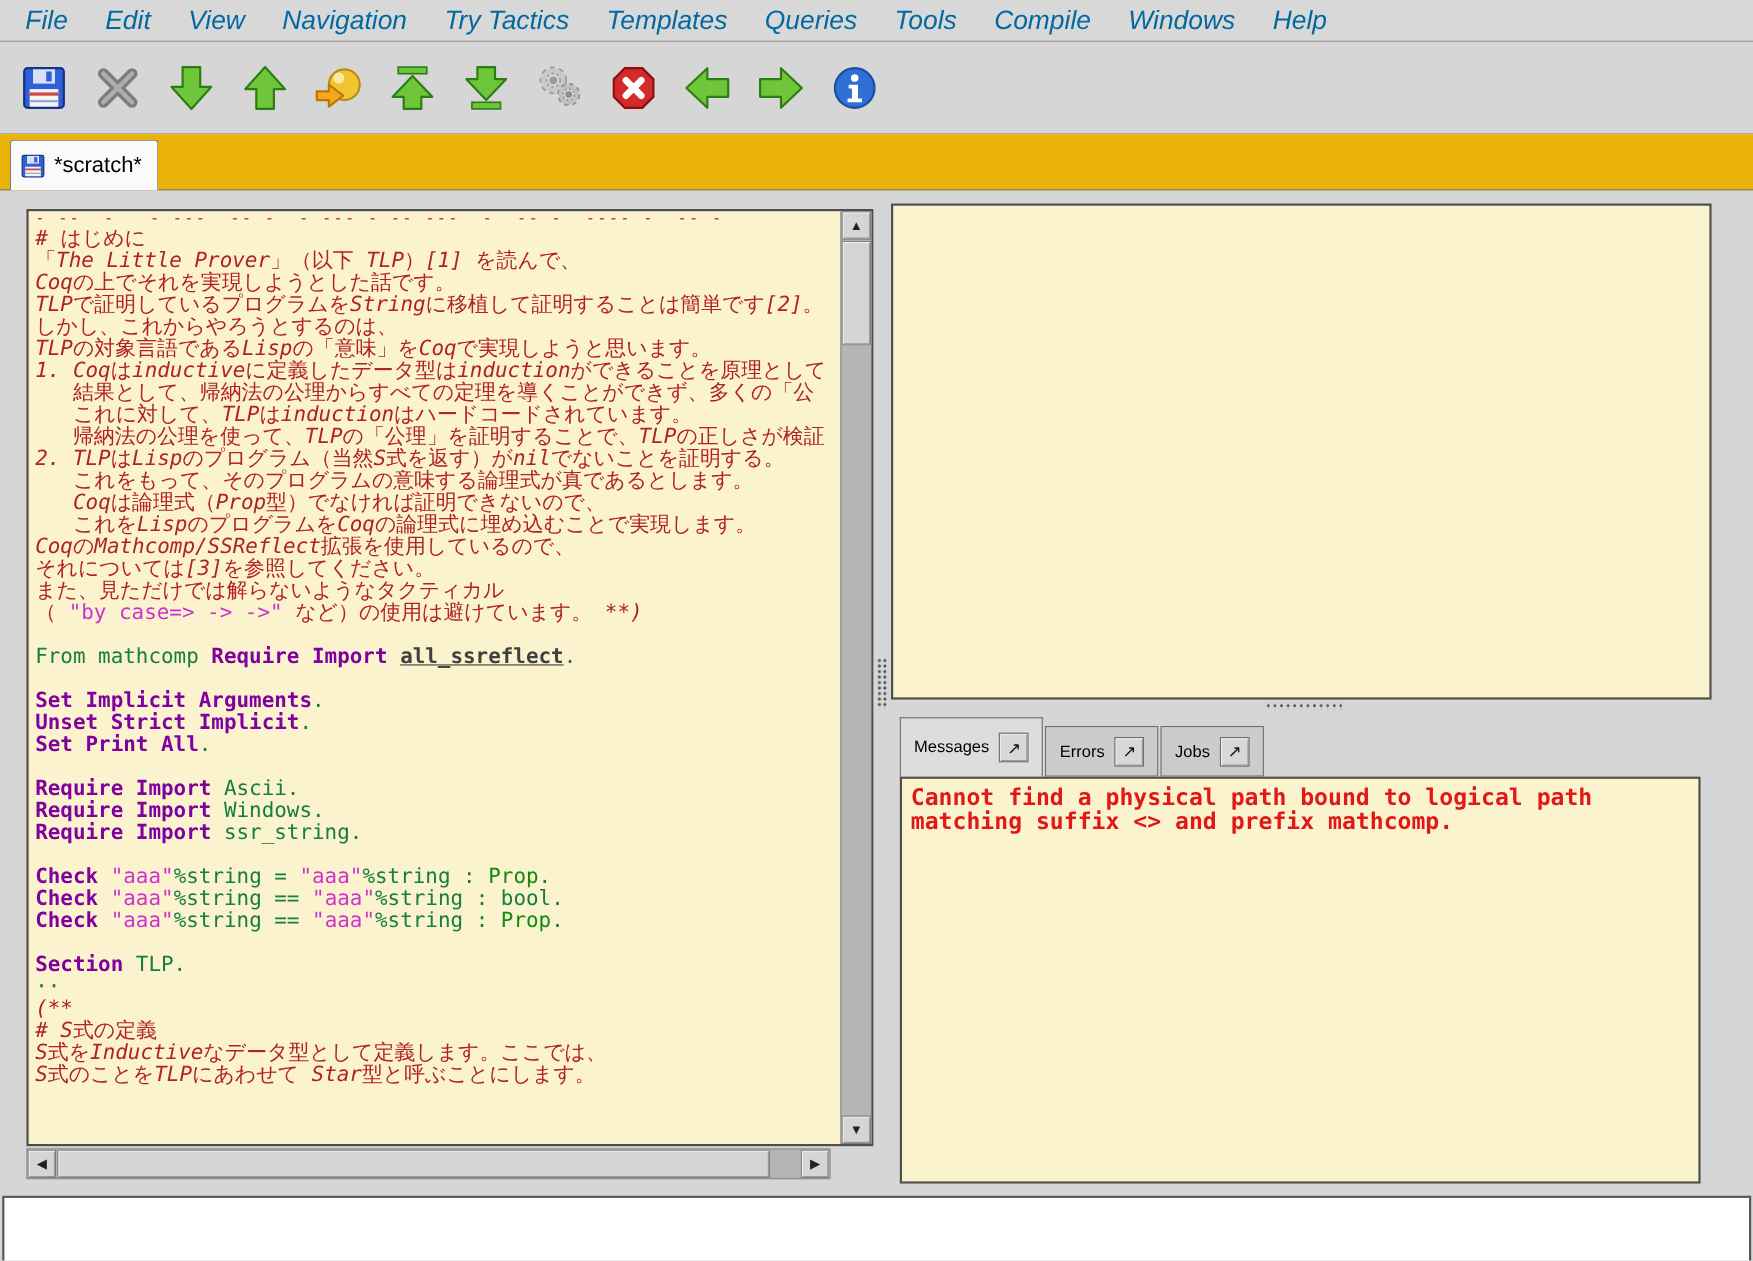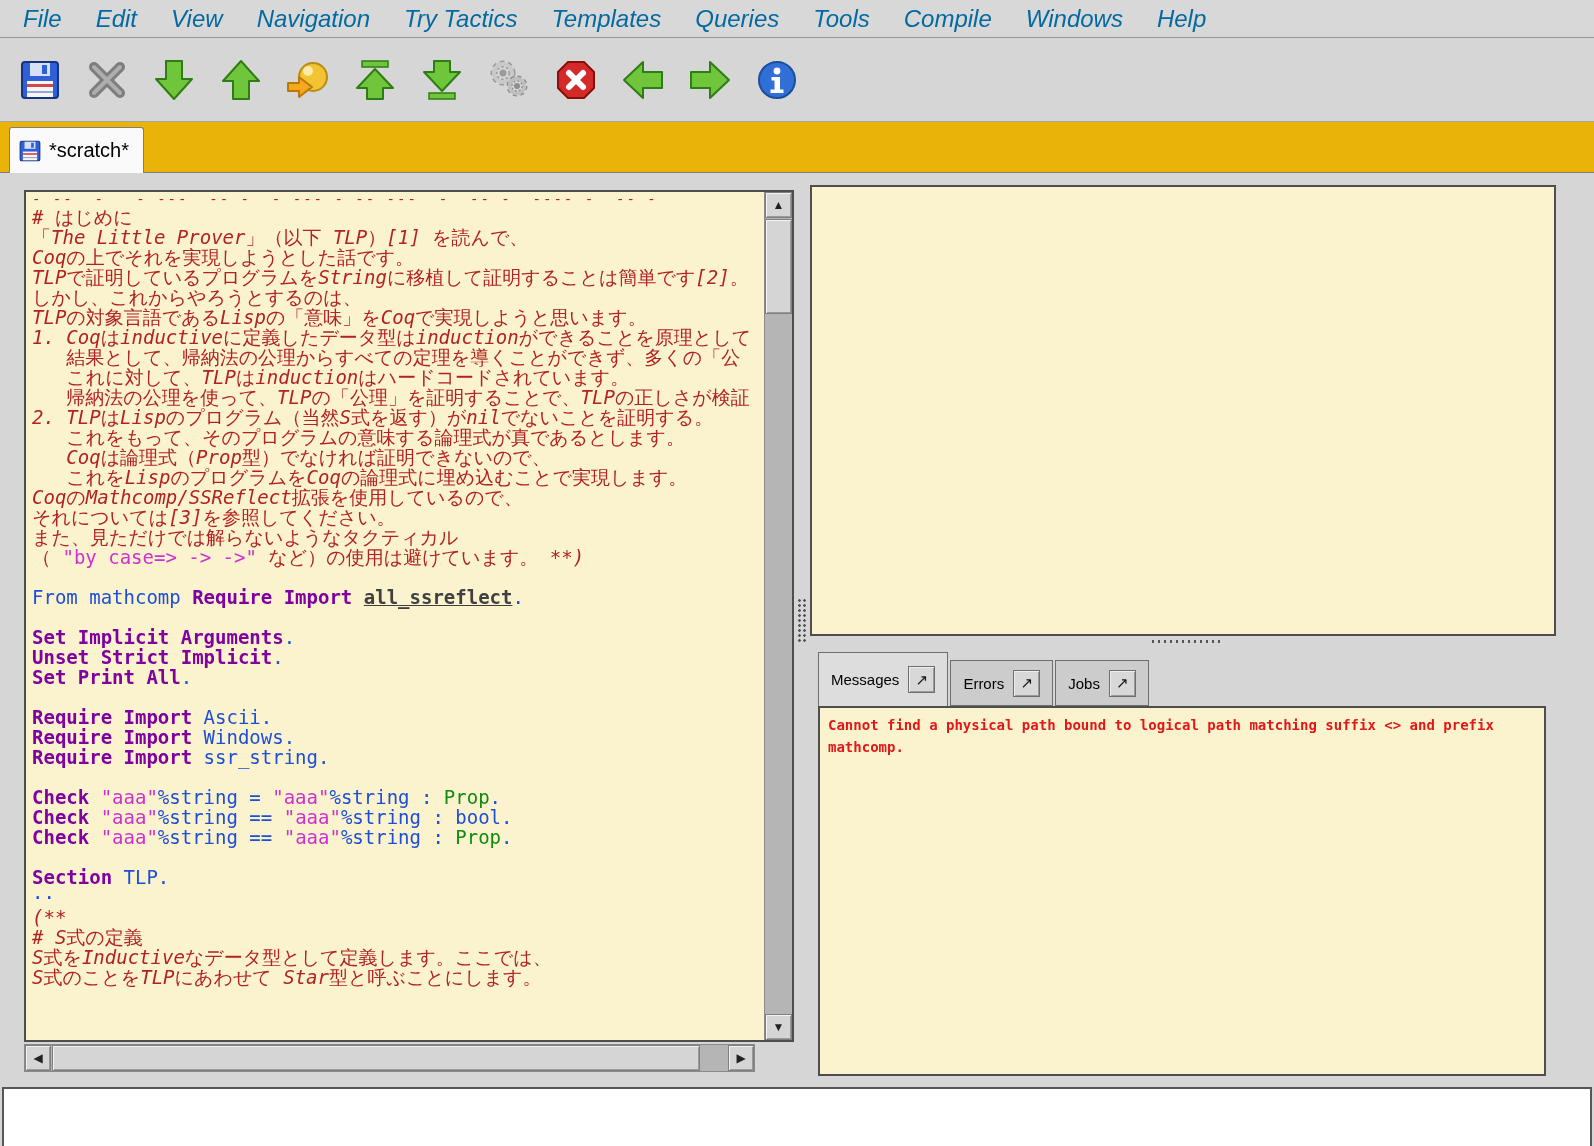--- a/index.html
+++ b/index.html
@@ -29,21 +29,21 @@
   
   .left-frame{position:absolute;left:24px;top:190px;width:770px;height:852px;border:2px solid #4e4e4e;
     background:#fbf3cd;box-sizing:border-box;display:flex;}
   .editor{flex:1;overflow:hidden;padding:2px 0 0 6px;font-family:"DejaVu Sans Mono",monospace;font-size:19px;}
   .ln{height:20px;line-height:20px;white-space:pre;}
   .ln.clip{height:13px;line-height:11px;font-size:14px;overflow:hidden;letter-spacing:2px;}
   .seg-c{color:#b22222;}
   .seg-i{color:#b22222;font-style:italic;}
   .seg-k{color:#8000a0;font-weight:bold;}
   .seg-s{color:#cf30cf;}
-  .seg-p{color:#1d4ed8;}
+  .seg-p{color:#15803d;}
   .seg-g{color:#108a10;}
   .seg-e{color:#404040;font-weight:bold;text-decoration:underline;}
 
   
   .vscroll{width:27px;position:relative;background:#b5b5b5;border-left:1px solid #8a8a8a;}
   .sb-btn{position:absolute;background:#d5d5d5;border:1px solid #7f7f7f;
     box-shadow:inset 1px 1px 0 #f2f2f2,inset -1px -1px 0 #9a9a9a;display:flex;align-items:center;
     justify-content:center;font-size:12px;color:#222;box-sizing:border-box;}
   .vs-up{top:0;left:0;right:0;height:26px;}
   .vs-down{bottom:0;left:0;right:0;height:26px;}
@@ -68,21 +68,21 @@
   .msg-tab{display:flex;align-items:center;gap:9px;background:#cccccc;border:1px solid #6e6e6e;height:46px;
     padding:0 12px;margin-right:2px;box-sizing:border-box;}
   .msg-tab.sel{background:#dddddd;height:54px;border-bottom:none;}
   .mt-label{font-size:15px;color:#000;}
   .detach{width:27px;height:27px;border:1px solid #6e6e6e;background:#d8d8d8;
     box-shadow:inset 1px 1px 0 #efefef,inset -1px -1px 0 #9a9a9a;display:flex;align-items:center;
     justify-content:center;font-size:15px;color:#111;box-sizing:border-box;}
 
   .msg-pane{position:absolute;left:818px;top:706px;width:728px;height:370px;border:2px solid #4e4e4e;
     background:#fbf3cd;box-sizing:border-box;padding:6px 8px;}
-  .msg-text{font-family:"DejaVu Sans Mono",monospace;font-size:14px;line-height:22px;font-weight:bold;
+  .msg-text{font-family:"DejaVu Sans Mono",monospace;font-size:21px;line-height:22px;font-weight:bold;
     color:#e01818;word-wrap:break-word;}
 
   .bottom-bar{position:absolute;left:2px;top:1087px;width:1590px;height:70px;background:#ffffff;
     border:2px solid #565656;box-sizing:border-box;}
 </style>
 </head>
 <body>
 
 <div class="window">
 

